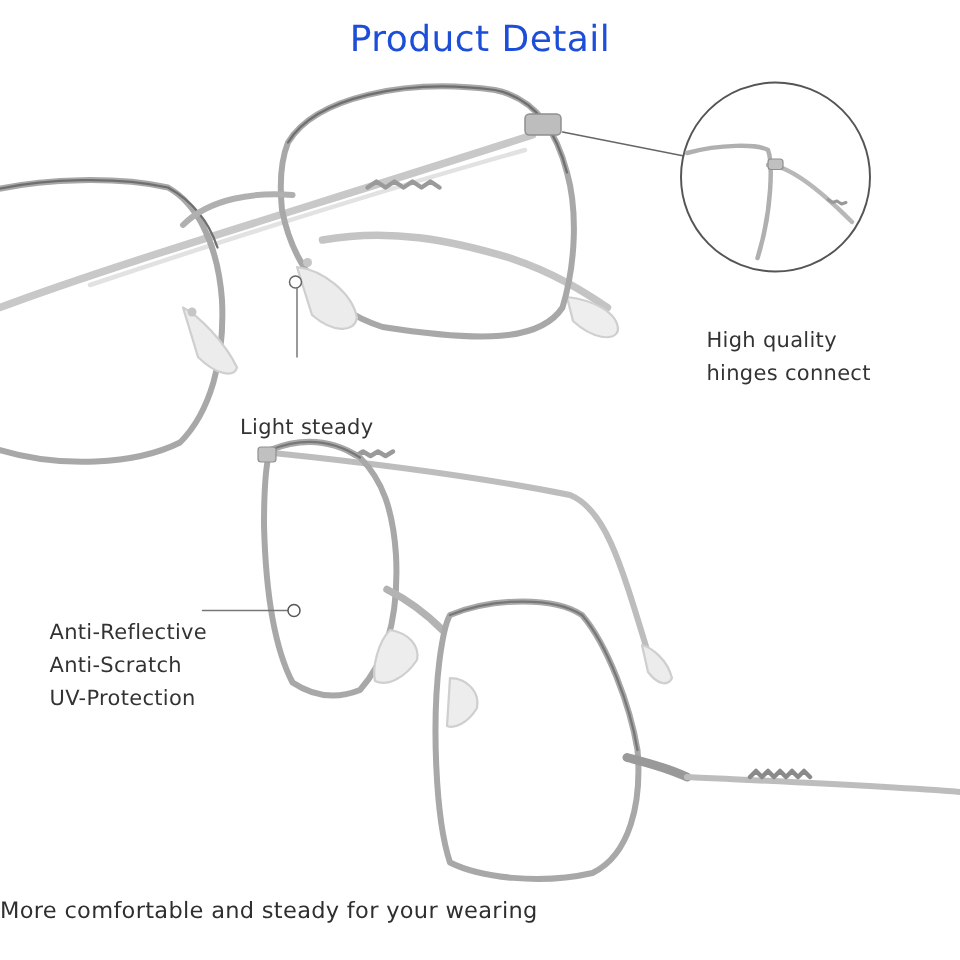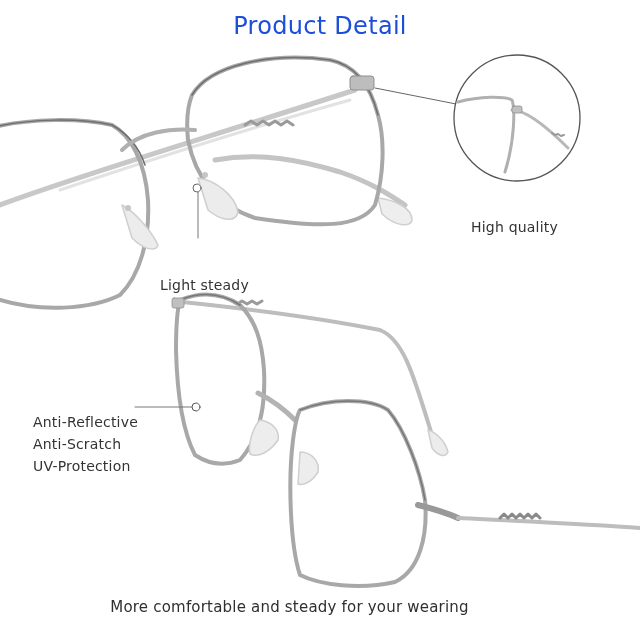--- a/index.html
+++ b/index.html
@@ -1,19 +1,19 @@
 <!DOCTYPE html>
 <html><head>
 <meta charset="utf-8">
 <style>
   html, body { margin: 0; padding: 0; background: #ffffff; }
   body { width: 640px; height: 640px; position: relative; overflow: hidden; font-family: "DejaVu Sans", sans-serif; color: #2b2b2b; }
   .title { position: absolute; left: 0; width: 640px; top: 12px; text-align: center; font-size: 24px; letter-spacing: 0.3px; color: #1d4ed8; }
   .label { position: absolute; font-size: 14px; line-height: 22px; color: #333; letter-spacing: 0.2px; margin-top: 24px; }
-  .footer { position: absolute; left: 12px; width: 555px; top: 598px; text-align: center; font-size: 15px; color: #2f2f2f; letter-spacing: 0.2px; }
+  .footer { position: absolute; left: 0; width: 555px; top: 598px; font-size: 15px; color: #2f2f2f; letter-spacing: 0.2px; }
   svg.art { position: absolute; left: 0; top: 0; }
 </style>
 </head>
 <body>
 
 <div class="title">Product Detail</div>
 
 <svg class="art" width="640" height="640" viewBox="0 0 640 640">
   <g fill="none" stroke-linecap="round" stroke-linejoin="round">
 
@@ -82,20 +82,21 @@
 
     <g>
       <line x1="135" y1="407" x2="192" y2="407" stroke="#777" stroke-width="1"></line>
       <circle cx="196" cy="407" r="4" stroke="#555" stroke-width="1" fill="#fff"></circle>
     </g>
   </g>
 </svg>
 
 <div class="label" style="left:471px; top:192px;">
   <div>High quality</div>
+  <div>hinges connect</div>
 </div>
 
 <div class="label" style="left:160px; top:250px;">Light steady</div>
 
 <div class="label" style="left:33px; top:387px;">
   <div>Anti-Reflective</div>
   <div>Anti-Scratch</div>
   <div>UV-Protection</div>
 </div>
 

